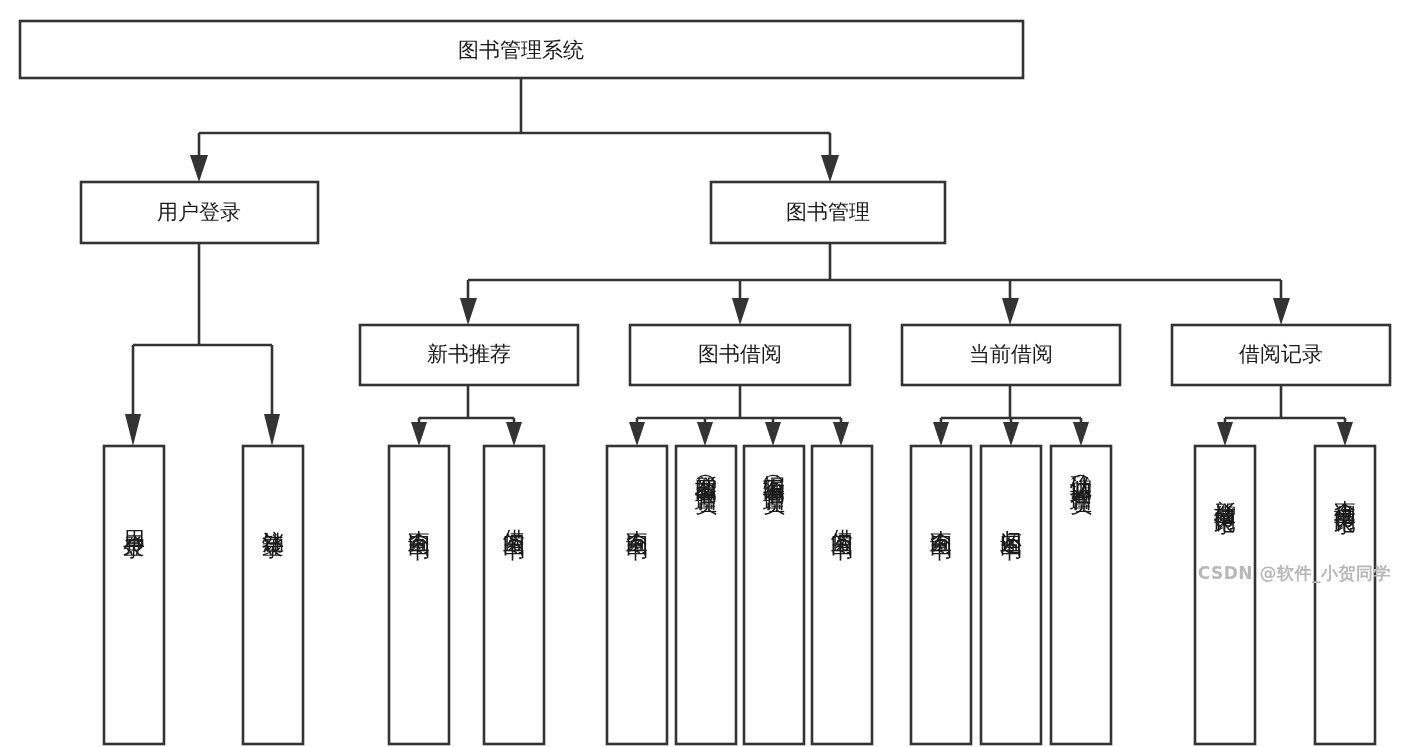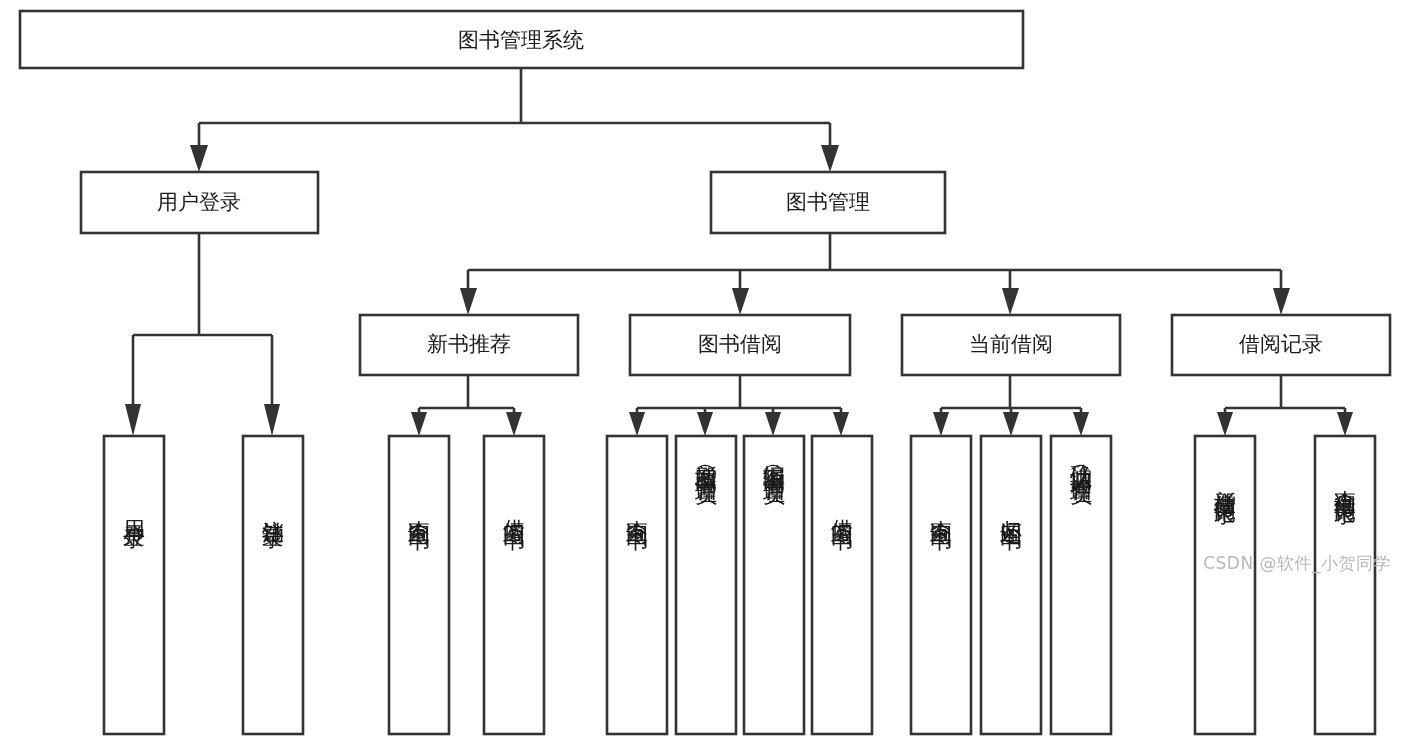--- a/index.html
+++ b/index.html
@@ -10,21 +10,21 @@
   body {
     width: 1405px;
     height: 747px;
     font-family: "DejaVu Sans", "Liberation Sans", sans-serif;
     overflow: hidden;
     position: relative;
   }
   #diagram-root {
     position: absolute;
     left: 0;
-    top: 0;
+    top: 10px;
     width: 1405px;
     height: 581px;
   }
   svg.tree {
     display: block;
     width: 1405px;
     height: 747px;
   }
   .node-rect {
     fill: #ffffff;
@@ -67,20 +67,21 @@
   }
   .watermark {
     position: absolute;
     right: 14px;
     bottom: 6px;
     font-family: "DejaVu Sans", "Liberation Sans", sans-serif;
     font-size: 17px;
     color: #b8b8b8;
     letter-spacing: 0.5px;
     white-space: nowrap;
+    font-weight: bold;
   }
 </style>
 </head>
 <body>
 
 <div id="diagram-root">
 
   <svg class="tree" viewBox="0 0 1405 747" xmlns="http://www.w3.org/2000/svg">
 
     <g>

